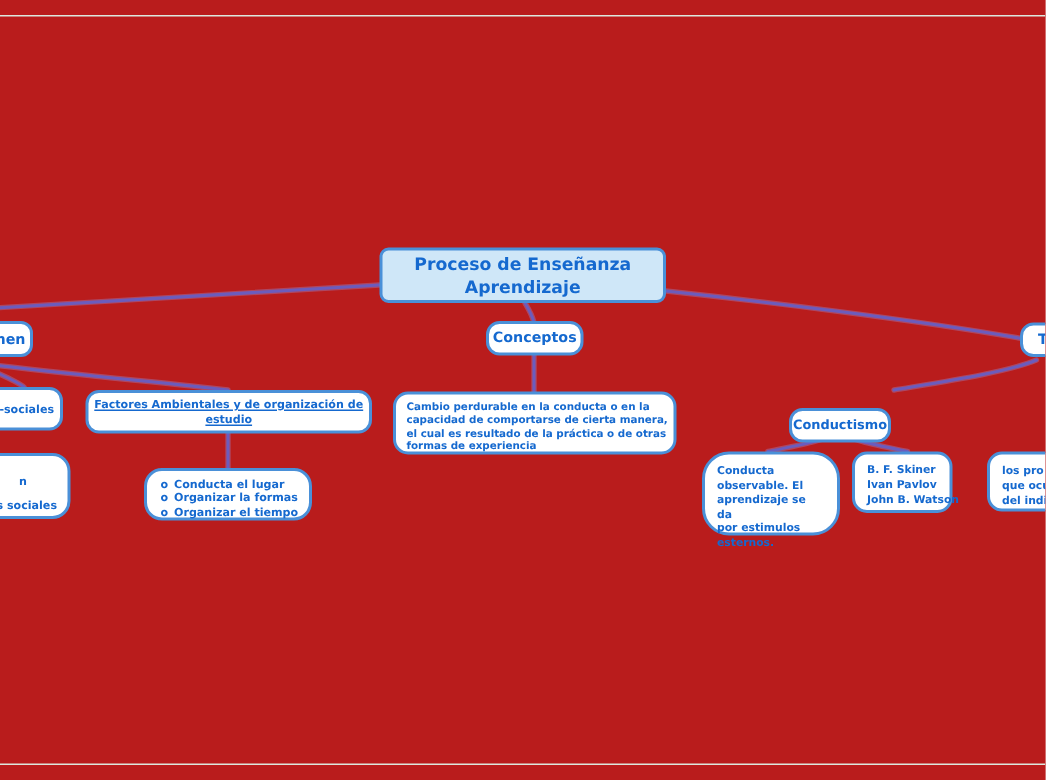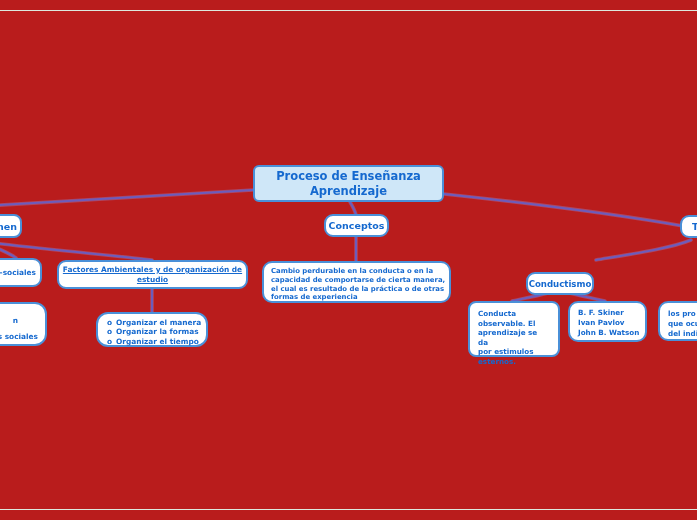--- a/index.html
+++ b/index.html
@@ -81,24 +81,24 @@
   .list-bullet { width: 18px; padding-left: 9px; }
   .node-te {
     left: 680px; top: 215px; width: 100px; height: 23px;
     justify-content: flex-start; padding-left: 10px; font-size: 9.5px;
   }
   .node-conductismo { left: 526px; top: 257px; width: 68px; height: 23px; font-size: 8.6px; margin-top: 15px; }
   .node-conducta {
     left: 468px; top: 301px; width: 92px; height: 56px;
     justify-content: flex-start; align-items: flex-start;
     text-align: left; padding: 6px 12px 0 8px;
-    font-size: 7.2px; line-height: 9.6px; border-radius: 8px;
+    font-size: 7.2px; line-height: 9.6px; border-radius: 18px;
   }
   .node-autores {
-    left: 568px; top: 301px; width: 79px; height: 41px;
+    left: 568px; top: 301px; width: 67px; height: 41px;
     justify-content: flex-start; align-items: flex-start;
     text-align: left; padding: 5px 0 0 8px;
     font-size: 7.2px; line-height: 9.8px; border-radius: 10px; white-space: pre;
   }
   .node-procesos {
     left: 658px; top: 301px; width: 120px; height: 40px;
     justify-content: flex-start; align-items: flex-start;
     text-align: left; padding: 6px 0 0 8px;
     font-size: 7.2px; line-height: 9.8px; border-radius: 10px;
   }
@@ -173,21 +173,21 @@
   </div>
 
   <div class="node node-sociales">
     <span class="frag frag1">n</span>
     <span class="frag frag2">es sociales</span>
   </div>
 
   <div class="node node-list">
     <div class="list-row">
       <span class="list-bullet">o</span>
-      <span>Organizar el manera</span>
+      <span>Conducta el lugar</span>
     </div>
     <div class="list-row">
       <span class="list-bullet">o</span>
       <span>Organizar la formas</span>
     </div>
     <div class="list-row">
       <span class="list-bullet">o</span>
       <span>Organizar el tiempo</span>
     </div>
   </div>

